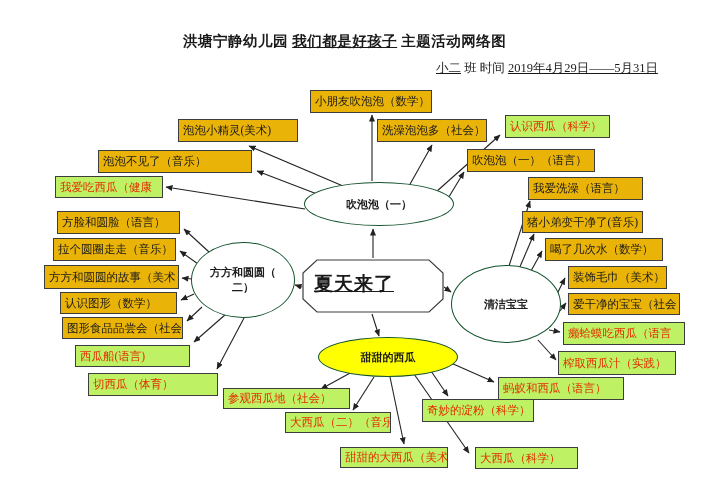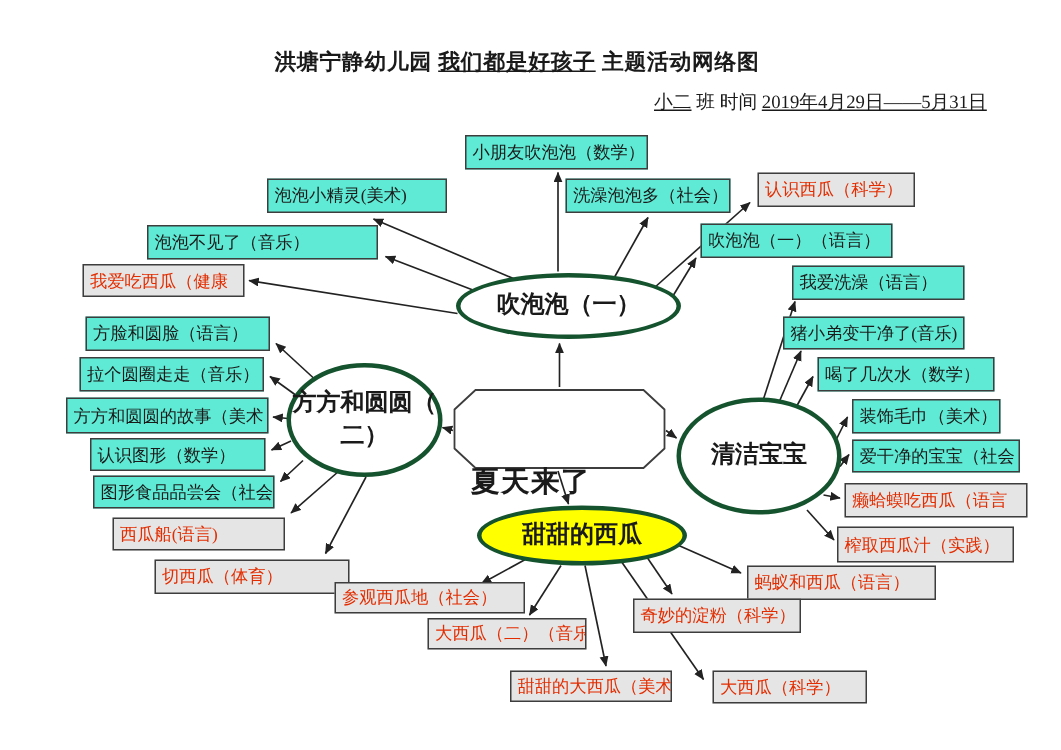--- a/index.html
+++ b/index.html
@@ -3,29 +3,29 @@
 <meta charset="utf-8">
 <style>
   html,body{margin:0;padding:0;background:#ffffff;}
   #page{position:relative;width:707px;height:500px;background:#fff;overflow:hidden;
         font-family:"Liberation Serif","DejaVu Serif",serif;color:#1a1a1a;border-radius:31px;}
   #title{position:absolute;left:183px;top:32px;font-size:14.5px;font-weight:bold;white-space:nowrap;letter-spacing:.5px;}
   #title .u{text-decoration:underline;}
   #subtitle{position:absolute;left:436px;top:60px;font-size:12.5px;white-space:nowrap;}
   #subtitle .u{text-decoration:underline;}
   #edge-svg{position:absolute;left:0;top:0;z-index:0;}
-  .box{position:absolute;z-index:2;box-sizing:border-box;border:1px solid #3d3d3d;background:#5eead4;
+  .box{position:absolute;z-index:2;box-sizing:border-box;border:1px solid #3d3d3d;background:#eab308;
        display:flex;align-items:center;padding:0 4px;font-size:11.5px;white-space:nowrap;overflow:hidden;}
-  .box.hl{background:#e5e5e5;color:#e32d00;}
-  .hub{position:absolute;z-index:1;box-sizing:border-box;border:3px solid #14532d;background:#fff;border-radius:50%;
+  .box.hl{background:#bef264;color:#e32d00;}
+  .hub{position:absolute;z-index:1;box-sizing:border-box;border:1px solid #14532d;background:#fff;border-radius:50%;
        display:flex;align-items:center;justify-content:center;text-align:center;
-       font-weight:bold;font-size:16px;line-height:1.35;white-space:pre-line;}
+       font-weight:bold;font-size:11px;line-height:1.35;white-space:pre-line;}
   .hub.hl{background:#ffff00;text-align:right;}
   #center-label{position:absolute;left:314px;top:271px;z-index:2;font-size:19px;font-weight:bold;
-       letter-spacing:1px;white-space:nowrap;margin-top:37px;}
+       text-decoration:underline;letter-spacing:1px;white-space:nowrap;}
 </style>
 </head>
 <body>
 
 <div id="page">
 
   <div id="title"><span>洪塘宁静幼儿园 </span><span class="u">我们都是好孩子</span><span> 主题活动网络图</span></div>
 
   <div id="subtitle"><span class="u">小二</span><span> 班 时间 </span><span class="u">2019年4月29日——5月31日</span></div>
 
@@ -94,21 +94,21 @@
       <div class="box" style="left: 53px; top: 238px; width: 123px; height: 23px;">拉个圆圈走走（音乐）</div>
       <div class="box" style="left: 545px; top: 238px; width: 118px; height: 23px;">喝了几次水（数学）</div>
       <div class="box" style="left: 44px; top: 265px; width: 135px; height: 24px;">方方和圆圆的故事（美术</div>
       <div class="box" style="left: 568px; top: 266px; width: 99px; height: 23px;">装饰毛巾（美术）</div>
       <div class="box" style="left: 60px; top: 292px; width: 117px; height: 22px;">认识图形（数学）</div>
       <div class="box" style="left: 568px; top: 293px; width: 112px; height: 22px;">爱干净的宝宝（社会</div>
       <div class="box" style="left: 62px; top: 317px; width: 121px; height: 22px;">图形食品品尝会（社会）</div>
       <div class="box hl" style="left: 563px; top: 322px; width: 122px; height: 23px;">癞蛤蟆吃西瓜（语言</div>
       <div class="box hl" style="left: 75px; top: 345px; width: 115px; height: 22px;">西瓜船(语言)</div>
       <div class="box hl" style="left: 558px; top: 351px; width: 118px; height: 24px;">榨取西瓜汁（实践）</div>
-      <div class="box hl" style="left: 88px; top: 373px; width: 130px; height: 23px; margin-left: 15px;">切西瓜（体育）</div>
+      <div class="box hl" style="left: 88px; top: 373px; width: 130px; height: 23px;">切西瓜（体育）</div>
       <div class="box hl" style="left: 498px; top: 377px; width: 126px; height: 23px;">蚂蚁和西瓜（语言）</div>
       <div class="box hl" style="left: 223px; top: 388px; width: 127px; height: 21px;">参观西瓜地（社会）</div>
       <div class="box hl" style="left: 422px; top: 399px; width: 112px; height: 23px;">奇妙的淀粉（科学）</div>
       <div class="box hl" style="left: 285px; top: 412px; width: 106px; height: 21px;">大西瓜（二）（音乐</div>
       <div class="box hl" style="left: 340px; top: 447px; width: 108px; height: 21px;">甜甜的大西瓜（美术</div>
       <div class="box hl" style="left: 475px; top: 447px; width: 103px; height: 22px;">大西瓜（科学）</div>
     </div>
 
 </div>
 

